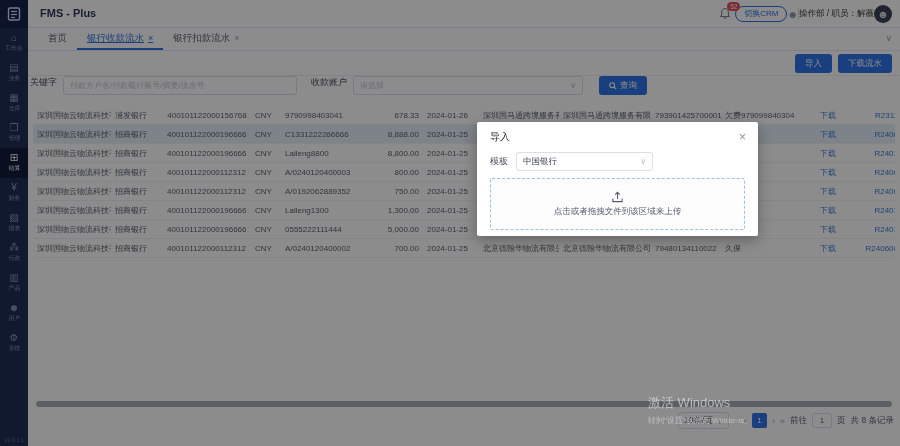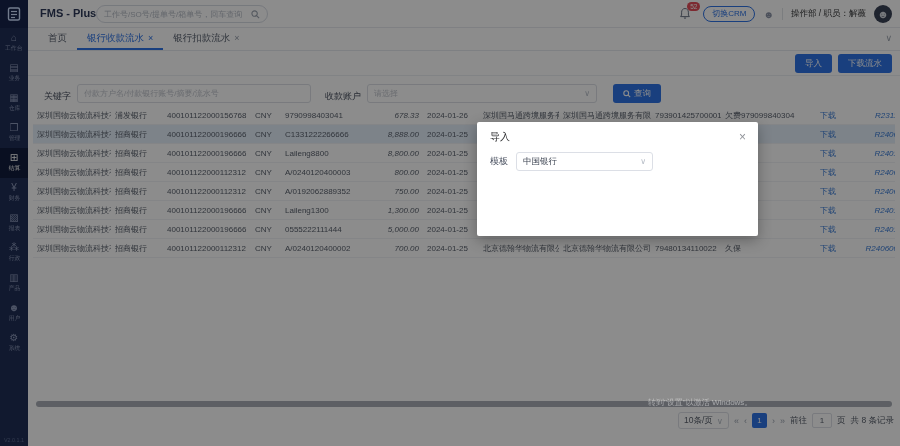--- a/index.html
+++ b/index.html
@@ -6,21 +6,21 @@
   html,body { width:900px; height:446px; overflow:hidden; }
   body { font-family:"Liberation Sans","DejaVu Sans",sans-serif; background:#fff; position:relative; }
   .app { position:absolute; inset:0; width:900px; height:446px; background:#f3f5f8; overflow:hidden; }
 
   
   .topbar { position:absolute; left:0; top:0; width:900px; height:28px; background:#ffffff; border-bottom:1px solid #e8eaef; z-index:5; }
   .logo-box { position:absolute; left:0; top:0; width:28px; height:28px; background:#16244c; display:flex; align-items:center; justify-content:center; }
   .brand { position:absolute; left:40px; top:7px; font-size:11px; color:#2e3a59; font-weight:bold; }
   .search-pill { position:absolute; left:96px; top:5px; width:172px; height:18px; border:1px solid #d8dce4; border-radius:9px; display:flex; align-items:center; padding:0 7px; color:#b4bac4; font-size:8px; background:#fff; }
   .search-pill .ph { flex:1; overflow:hidden; white-space:nowrap; }
-  .tb-right { position:absolute; right:8px; top:0; height:28px; display:flex; align-items:center; gap:8px; }
+  .tb-right { position:absolute; right:8px; top:0; height:28px; display:flex; align-items:center; }
   .bell-wrap { position:relative; width:16px; height:16px; }
   .badge-red { position:absolute; top:-4px; left:8px; background:#e34d59; color:#fff; font-size:6.5px; line-height:9px; height:9px; padding:0 3px; border-radius:5px; }
   .crm-btn { border:1px solid #2e73e5; color:#2e73e5; font-size:8px; height:16px; line-height:14px; padding:0 8px; border-radius:8px; background:#fff; }
   .tb-text { font-size:8.5px; color:#303133; white-space:nowrap; }
   .tb-sep { width:1px; height:12px; background:#e0e3e8; }
   .avatar { width:18px; height:18px; border-radius:50%; background:#3a4256; color:#d8dbe2; font-size:11px; display:flex; align-items:center; justify-content:center; overflow:hidden; }
   .picon { color:#8a93a6; font-size:10px; }
 
   
   .sidebar { position:absolute; left:0; top:28px; width:28px; height:418px; background:#202f56; z-index:4; }
@@ -28,47 +28,47 @@
   .side-item .s-ico { font-size:10px; line-height:11px; }
   .side-item .s-lbl { font-size:6.5px; transform:scale(.9); white-space:nowrap; }
   .side-item.active { background:#121d3c; color:#ffffff; }
   .side-version { position:absolute; left:0; bottom:3px; width:28px; text-align:center; font-size:6px; color:#5c6b92; transform:scale(.9); }
 
   
   .main { position:absolute; left:28px; top:28px; width:872px; height:418px; background:#fff; }
 
   .tabs-row { position:relative; height:23px; border-bottom:1px solid #e6e9ef; display:flex; align-items:stretch; padding-left:10px; background:#fff; }
   .tab { display:flex; align-items:center; gap:4px; padding:0 10px; font-size:9.5px; color:#5a6270; border-bottom:2px solid transparent; cursor:pointer; }
-  .tab.active { color:#2e73e5; border-bottom-color:#2e73e5; }
+  .tab.active { color:#2e73e5; border-bottom-color:#2e73e5;text-decoration:underline; }
   .tab .x { font-size:9px; color:#98a0ac; }
   .tab.active .x { color:#2e73e5; }
   .tabs-collapse { position:absolute; right:8px; top:5px; font-size:9px; color:#9aa2ae; }
 
   .subtabs-row { position:relative; height:25px; border-bottom:1px solid #eceef3; display:flex; align-items:stretch; padding-left:14px; gap:26px; background:#fff; }
   .subtab { position:relative; display:flex; align-items:center; font-size:9.5px; color:#555d6b; border-bottom:2px solid transparent; cursor:pointer; }
   .subtab.active { color:#2e73e5; border-bottom-color:#2e73e5; }
   .subtab .cnt { position:relative; top:-5px; margin-left:2px; min-width:11px; height:11px; line-height:11px; border-radius:6px; color:#fff; font-size:6.5px; text-align:center; padding:0 2px; }
   .top-actions { position:absolute; right:8px; top:3px; display:flex; gap:6px; }
   .btn-blue { background:#2e73e5; color:#fff; font-size:8.5px; height:19px; line-height:19px; padding:0 10px; border-radius:3px; border:none; cursor:pointer; white-space:nowrap; }
 
-  .filter-row { height:27px; display:flex; align-items:flex-end; gap:6px; padding-left:16px; background:#fff; }
+  .filter-row { height:27px; display:flex; align-items:flex-start; gap:6px; padding-left:2px; background:#fff; }
   .f-label { font-size:9px; color:#4a5160; white-space:nowrap; }
   .f-input { width:234px; height:19px; border:1px solid #dcdfe6; border-radius:3px; font-size:8px; color:#c0c4cc; padding:0 6px; display:flex; align-items:center; overflow:hidden; white-space:nowrap; background:#fff; }
   .f-select { width:230px; height:19px; border:1px solid #dcdfe6; border-radius:3px; font-size:8px; color:#c0c4cc; padding:0 6px; display:flex; align-items:center; justify-content:space-between; background:#fff; }
   .f-select .car { color:#b6bcc6; font-size:8px; }
   .btn-search { margin-left:10px; display:flex; align-items:center; gap:3px; }
 
   
   .table-wrap { margin:3px 5px 0 5px; width:862px; overflow:hidden; }
   .t-row { display:flex; align-items:center; height:19px; border-bottom:1px solid #f0f2f6; background:#fff; }
   .t-row.hdr { height:17px; background:#fafbfc; border-bottom:1px solid #e9ecf1; }
   .t-row.sel { background:#e3eef9; }
   .t-cell { flex:0 0 auto; font-size:8px; color:#5b626e; padding:0 4px; overflow:hidden; white-space:nowrap; }
   .t-row.hdr .t-cell { color:#8a93a0; text-align:center; }
-  .t-cell.num { text-align:right;font-style:italic; }
+  .t-cell.num { text-align:right; }
   .t-cell a { color:#3a7bd5; text-decoration:none; cursor:pointer; }
 
   
   .hscroll { position:absolute; left:8px; top:373px; width:856px; height:6px; border-radius:3px; background:#a9aeb6; }
   .pagi { position:absolute; right:6px; top:384px; display:flex; align-items:center; gap:5px; font-size:8.5px; color:#5b626e; }
   .psize { border:1px solid #dcdfe6; border-radius:3px; height:17px; display:flex; align-items:center; gap:4px; padding:0 5px; background:#fff; color:#5b626e; }
   .parrow { color:#9aa2ae; font-size:9px; cursor:pointer; }
   .ppage { width:15px; height:15px; background:#2e73e5; color:#fff; border-radius:2px; text-align:center; line-height:15px; font-size:8px; }
   .pgoto { width:20px; height:15px; border:1px solid #dcdfe6; border-radius:2px; text-align:center; line-height:13px; font-size:8px; background:#fff; color:#5b626e; }
 
@@ -99,27 +99,20 @@
   <div class="topbar">
     <div class="logo-box">
       <svg width="16" height="16" viewBox="0 0 16 16">
         <rect x="2.5" y="2" width="11" height="12" rx="1.5" fill="none" stroke="#cfe0ff" stroke-width="1.4"></rect>
         <line x1="5" y1="5.5" x2="11" y2="5.5" stroke="#cfe0ff" stroke-width="1.2"></line>
         <line x1="5" y1="8.5" x2="11" y2="8.5" stroke="#cfe0ff" stroke-width="1.2"></line>
         <line x1="5" y1="11.5" x2="9" y2="11.5" stroke="#cfe0ff" stroke-width="1.2"></line>
       </svg>
     </div>
     <div class="brand">FMS - Plus</div>
-    <div class="search-pill">
-      <span class="ph">工作号/SO号/提单号/箱单号，回车查询</span>
-      <svg width="9" height="9" viewBox="0 0 10 10">
-        <circle cx="4" cy="4" r="3" fill="none" stroke="#9aa2ae" stroke-width="1.2"></circle>
-        <line x1="6.2" y1="6.2" x2="9" y2="9" stroke="#9aa2ae" stroke-width="1.2"></line>
-      </svg>
-    </div>
     <div class="tb-right">
       <div class="bell-wrap">
         <svg width="12" height="13" viewBox="0 0 12 13">
           <path d="M6 1.5 C3.8 1.5 2.6 3.2 2.6 5.2 L2.6 8 L1.6 9.6 L10.4 9.6 L9.4 8 L9.4 5.2 C9.4 3.2 8.2 1.5 6 1.5 Z" fill="none" stroke="#6d7687" stroke-width="1"></path>
           <path d="M4.8 10.6 a1.2 1.2 0 0 0 2.4 0" fill="#6d7687"></path>
         </svg>
         <span class="badge-red">52</span>
       </div>
       <button class="crm-btn">切换CRM</button>
       <span class="picon">☻</span>
@@ -222,21 +215,21 @@
         </svg>
         <span>查询</span>
       </button>
     </div>
 
     <div class="table-wrap">
       <div id="t-body">
           <div class="t-row">
             <span class="t-cell" style="width: 78px;">深圳国物云物流科技有限..</span>
             <span class="t-cell" style="width: 52px;">浦发银行</span>
-            <span class="t-cell" style="width: 88px;">400101122000156768</span>
+            <span class="t-cell" style="width: 88px; text-align: center;">400101122000156768</span>
             <span class="t-cell" style="width: 30px;">CNY</span>
             <span class="t-cell" style="width: 86px;">9790998403041</span>
             <span class="t-cell num" style="width: 56px;">678.33</span>
             <span class="t-cell" style="width: 56px;">2024-01-26</span>
             <span class="t-cell" style="width: 80px;">深圳国马通跨境服务有限公司</span>
             <span class="t-cell" style="width: 92px;">深圳国马通跨境服务有限公司</span>
             <span class="t-cell" style="width: 70px;">79390142570000123</span>
             <span class="t-cell" style="width: 95px;">欠费979099840304</span>
             <span class="t-cell" style="width: 36px;"><a>下载</a></span>
             <span class="t-cell num" style="width: 50px;"><a>R2311</a></span>
@@ -377,20 +370,29 @@
       <span class="m-close">×</span>
     </div>
     <div class="m-body">
       <div class="m-field">
         <span class="m-label">模板</span>
         <div class="m-select">
           <span>中国银行</span>
           <span class="car">∨</span>
         </div>
       </div>
+      <div class="m-upload">
+        <svg width="13" height="12" viewBox="0 0 14 13">
+          <path d="M2 8 L2 11.5 L12 11.5 L12 8" fill="none" stroke="#555d6b" stroke-width="1.2"></path>
+          <line x1="7" y1="1.5" x2="7" y2="8.5" stroke="#555d6b" stroke-width="1.2"></line>
+          <path d="M4.5 4 L7 1.5 L9.5 4" fill="none" stroke="#555d6b" stroke-width="1.2"></path>
+        </svg>
+        <span class="utxt">点击或者拖拽文件到该区域来上传</span>
+      </div>
     </div>
   </div>
 
   <div class="wm">
+    <div class="l1">激活 Windows</div>
     <div class="l2">转到"设置"以激活 Windows。</div>
   </div>
 
 </div>
 
 </body></html>

